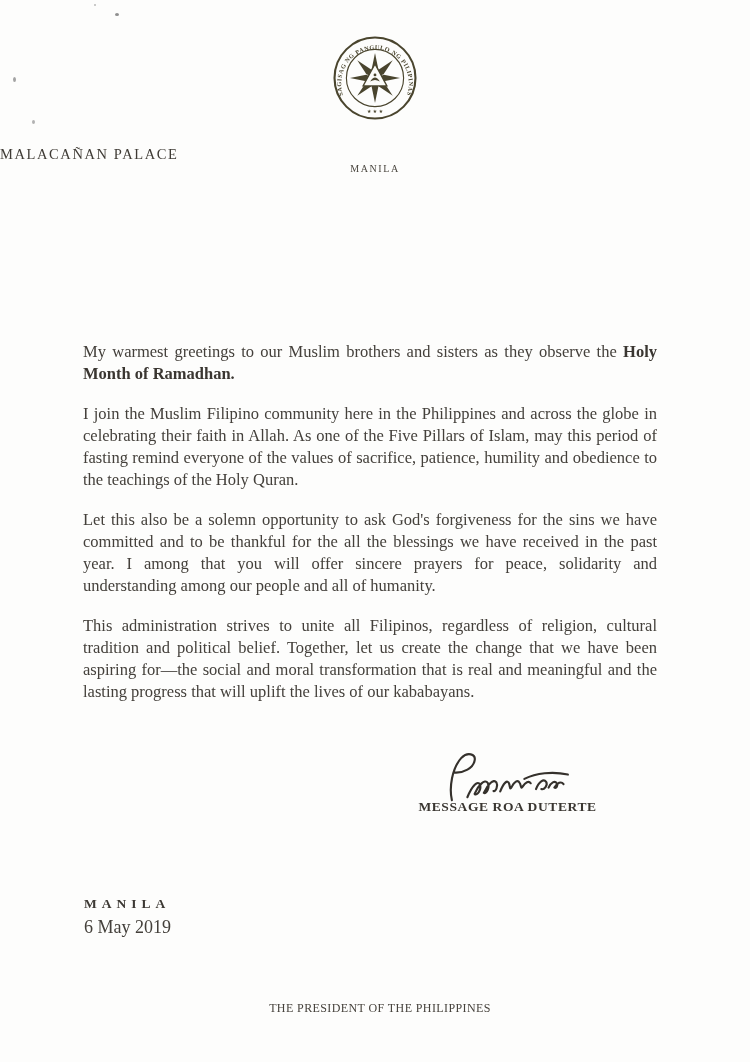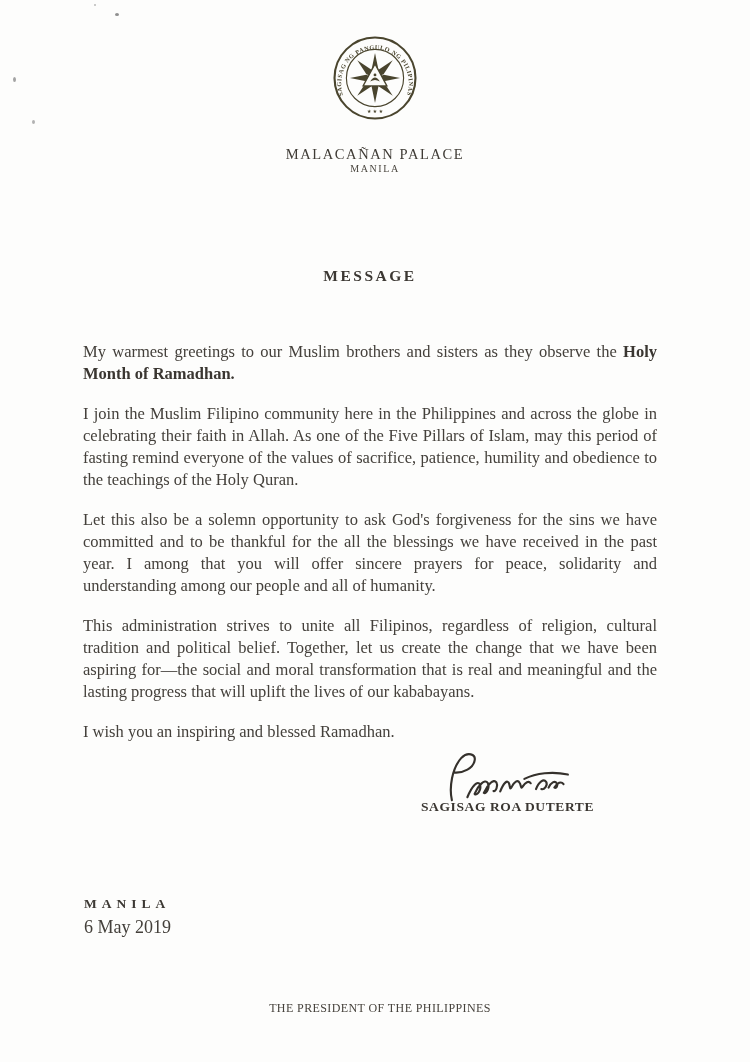--- a/index.html
+++ b/index.html
@@ -16,21 +16,21 @@
   .speck{position:absolute;border-radius:50%;}
   .speck.s1{left:94px;top:4px;width:2px;height:2px;background:#b8b8b8;}
   .speck.s2{left:115px;top:13px;width:4px;height:3px;background:#8f8f8f;}
   .speck.s3{left:13px;top:77px;width:3px;height:5px;background:#a3a3a3;}
   .speck.s4{left:32px;top:120px;width:3px;height:4px;background:#b2b2b2;}
 
   .seal{position:absolute;left:330px;top:34px;width:90px;height:88px;}
 
   .palace{
     position:absolute;left:0;top:146px;width:750px;
-    text-align:center;font-size:14.5px;letter-spacing:1.6px;
+    font-size:14.5px;letter-spacing:1.6px;
     color:#3f3b35;
   }
   .city{
     position:absolute;left:0;top:163px;width:750px;
     text-align:center;font-size:10px;letter-spacing:1.6px;
     color:#4a463f;
   }
   .heading{
     position:absolute;left:83px;top:267px;width:574px;
     text-align:center;font-weight:bold;font-size:15.5px;letter-spacing:2.5px;
@@ -93,40 +93,38 @@
     </g>
     <path d="M50 34 L63.5 59 L36.5 59 Z" fill="#fcfcf9" stroke="#4a452e" stroke-width="1.5"></path>
     <path d="M44.5 54 Q50 45 55.5 54 Q50 50.5 44.5 54 Z" fill="#4a452e"></path>
     <circle cx="50" cy="46.5" r="1.6" fill="#4a452e"></circle>
     <text x="50" y="90" text-anchor="middle" font-size="5.5" fill="#4a452e" font-family="'DejaVu Sans',sans-serif">★ ★ ★</text>
   </svg>
 
   <div class="palace">MALACAÑAN PALACE</div>
   <div class="city">MANILA</div>
 
-  <div class="heading">MESSAGE</div>
 
   <div class="body">
     <p><span>My warmest greetings to our Muslim brothers and sisters as they observe the </span><b>Holy Month of Ramadhan.</b></p>
     <p>I join the Muslim Filipino community here in the Philippines and across the globe in celebrating their faith in Allah. As one of the Five Pillars of Islam, may this period of fasting remind everyone of the values of sacrifice, patience, humility and obedience to the teachings of the Holy Quran.</p>
     <p>Let this also be a solemn opportunity to ask God's forgiveness for the sins we have committed and to be thankful for the all the blessings we have received in the past year. I among that you will offer sincere prayers for peace, solidarity and understanding among our people and all of humanity.</p>
     <p>This administration strives to unite all Filipinos, regardless of religion, cultural tradition and political belief. Together, let us create the change that we have been aspiring for—the social and moral transformation that is real and meaningful and the lasting progress that will uplift the lives of our kababayans.</p>
-    <p>I wish you an inspiring and blessed Ramadhan.</p>
   </div>
 
   <svg class="signature" viewBox="0 0 140 60" aria-hidden="true">
     <g fill="none" stroke="#35312c" stroke-width="2.2" stroke-linecap="round" stroke-linejoin="round">
       <path d="M13 55 C10 42 13 22 23 11 C29 5 38 7 36.5 14 C35 22 25 27 16 26.5"></path>
       <path d="M29 52 C34 40 40 34 42 39 C44 44 39 51 36.5 48.5 C40 40 47 32.5 50 37 C52.5 41 49 49 46 47.5 C50 39 56 32.5 59 36.5 C61 40 58.5 46.5 56 45.5"></path>
       <path d="M63 46 C66.5 37 70.5 33.5 72 37.5 C73.5 41 72.5 45.5 75 41 C77.5 36 81 33.5 83 37 C85 40 84 44.5 86.5 40.5 C89 36.5 92.5 34.5 94.5 37.5"></path>
       <path d="M100 43.5 C103 35.5 108 32.5 110.5 36 C112.5 39.5 108.5 44.5 105.5 43.5 M113 42 C115.5 36.5 119.5 34.5 121.5 37.5 C123 40 121 43 119 42 C122 37 126 35 128.5 38.5"></path>
       <path d="M88 33 C100 27 117 25 133 28.5"></path>
     </g>
   </svg>
 
-  <div class="signatory">SAGISAG ROA DUTERTE</div>
+  <div class="signatory">MESSAGE ROA DUTERTE</div>
 
   <div class="place">MANILA</div>
   <div class="date">6 May 2019</div>
 
   <div class="foot-title">THE PRESIDENT OF THE PHILIPPINES</div>
 
 </div>
 
 </body></html>

